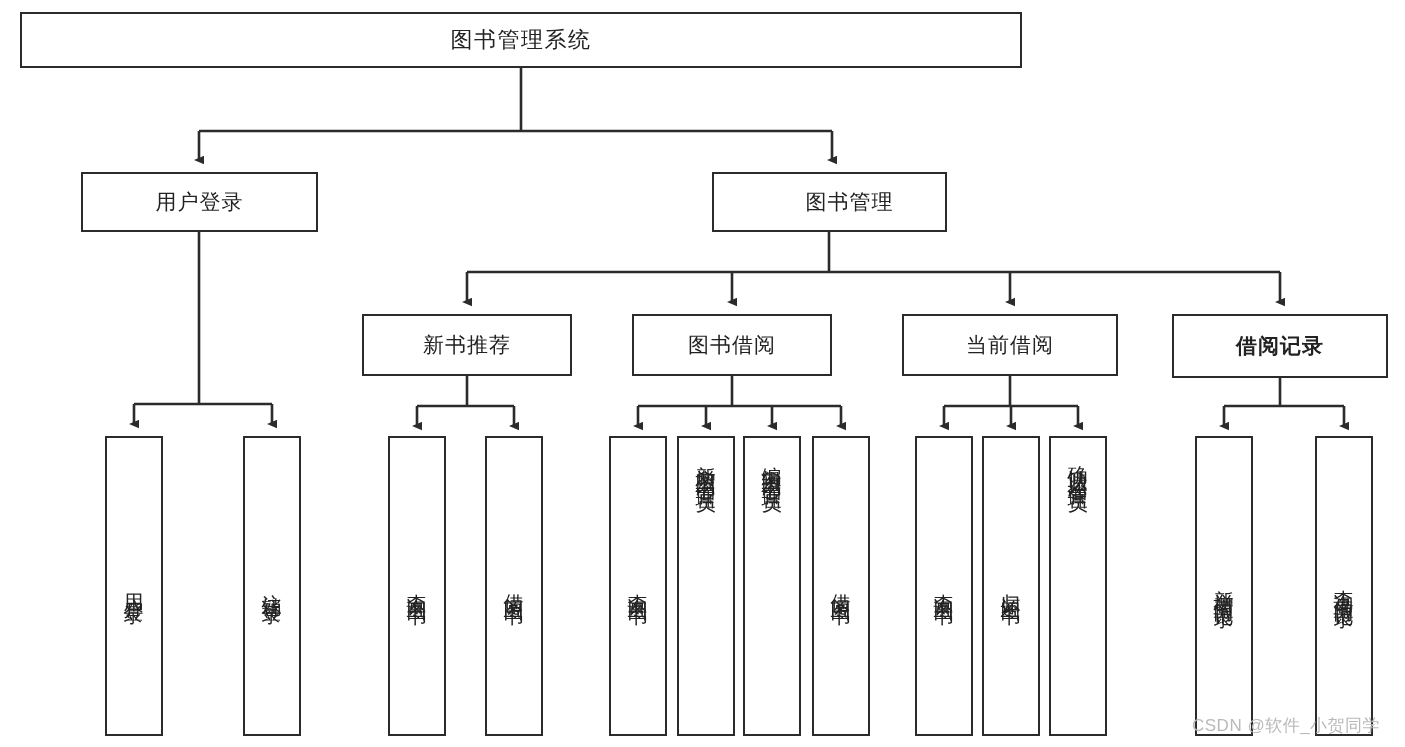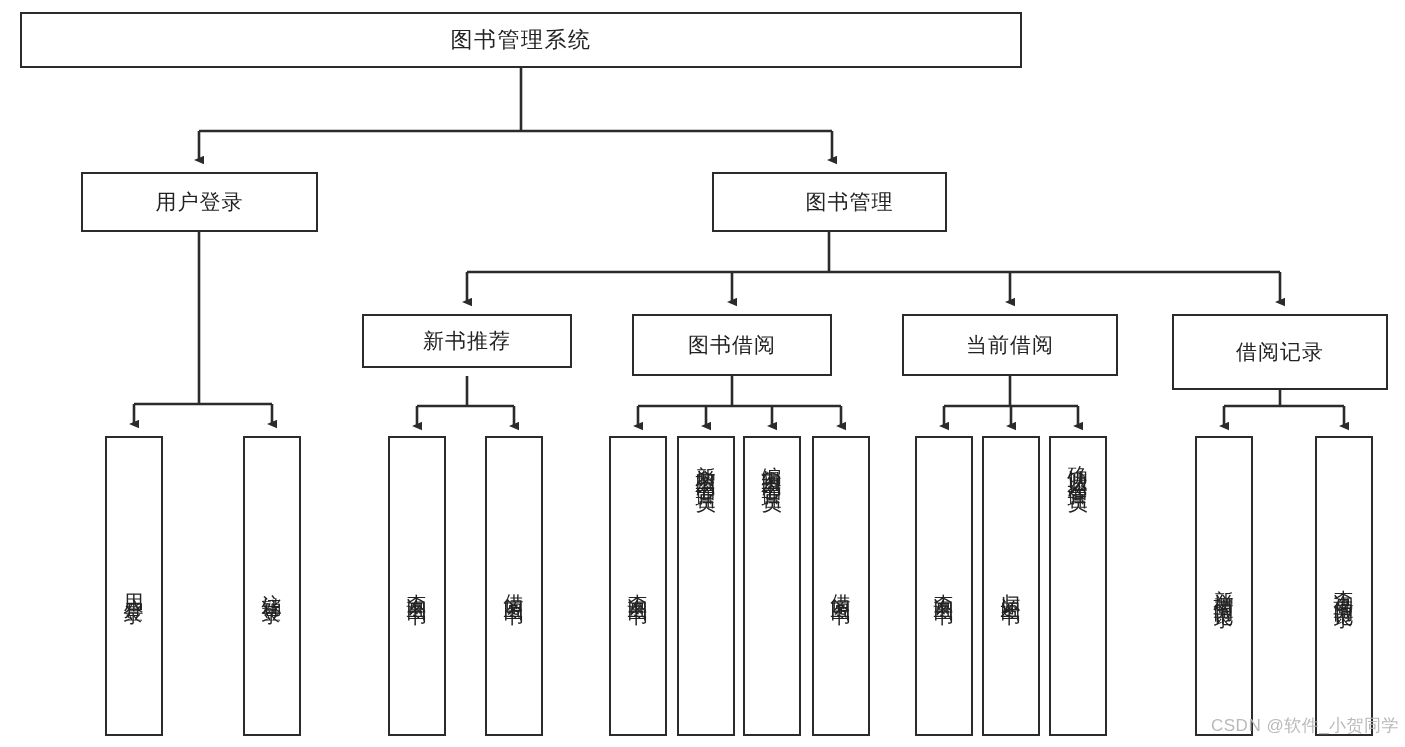--- a/index.html
+++ b/index.html
@@ -70,21 +70,20 @@
     align-items: center;
     padding-top: 0;
   }
   .watermark {
     position: absolute;
     font-size: 17px;
     color: #b9b9b9;
     letter-spacing: 0.5px;
     white-space: nowrap;
     user-select: none;
-    margin-left: 19px;
   }
 </style>
 </head>
 <body>
 
 <div id="diagram-root">
 
   <svg class="edges" viewBox="0 0 1405 747" xmlns="http://www.w3.org/2000/svg">
     <defs>
       <marker id="arrow" markerWidth="10" markerHeight="10" refX="4.2" refY="5" orient="auto" markerUnits="userSpaceOnUse">
@@ -140,30 +139,30 @@
     <span class="label">图书管理系统</span>
   </div>
 
   <div class="node horiz" style="left:81px; top:172px; width:237px; height:60px;">
     <span class="label">用户登录</span>
   </div>
   <div class="node horiz" style="left:712px; top:172px; width:235px; height:60px;padding-left:40px;">
     <span class="label">图书管理</span>
   </div>
 
-  <div class="node horiz" style="left:362px; top:314px; width:210px; height:54px;">
+  <div class="node horiz" style="left:362px; top:314px; width:210px; height:62px;">
     <span class="label">新书推荐</span>
   </div>
   <div class="node horiz" style="left:902px; top:314px; width:216px; height:62px;">
     <span class="label">当前借阅</span>
   </div>
   <div class="node horiz" style="left:632px; top:314px; width:200px; height:62px;">
     <span class="label">图书借阅</span>
   </div>
-  <div class="node horiz" style="left:1172px; top:314px; width:216px; height:76px;">
+  <div class="node horiz" style="left:1172px; top:314px; width:216px; height:64px;font-weight:bold;">
     <span class="label">借阅记录</span>
   </div>
 
   <div class="node leaf centered" style="left:105px; top:436px; width:58px; height:300px;">
     <span class="label">用户登录</span>
   </div>
   <div class="node leaf centered" style="left:243px; top:436px; width:58px; height:300px;">
     <span class="label">注销登录</span>
   </div>
 

